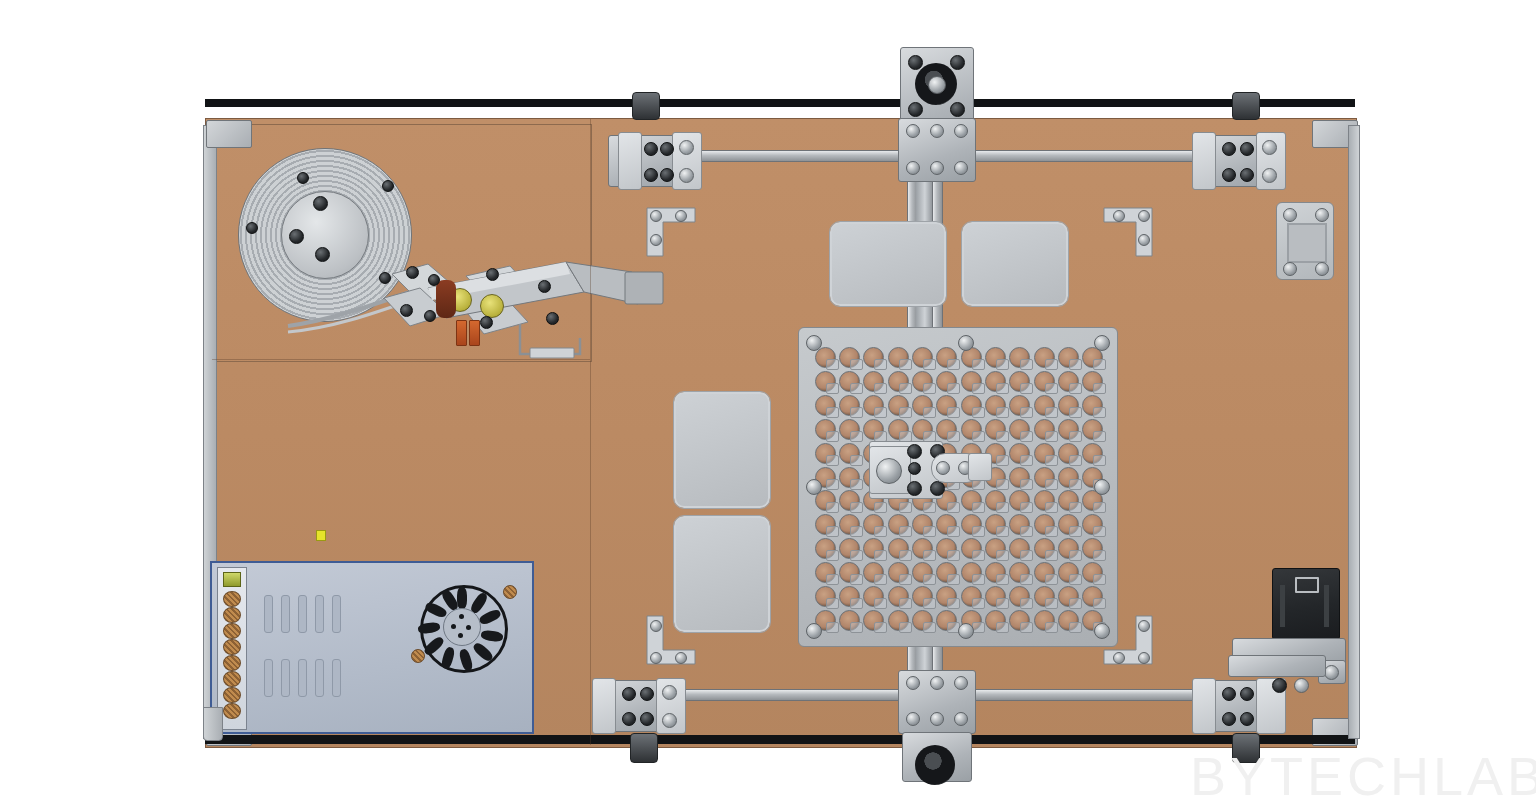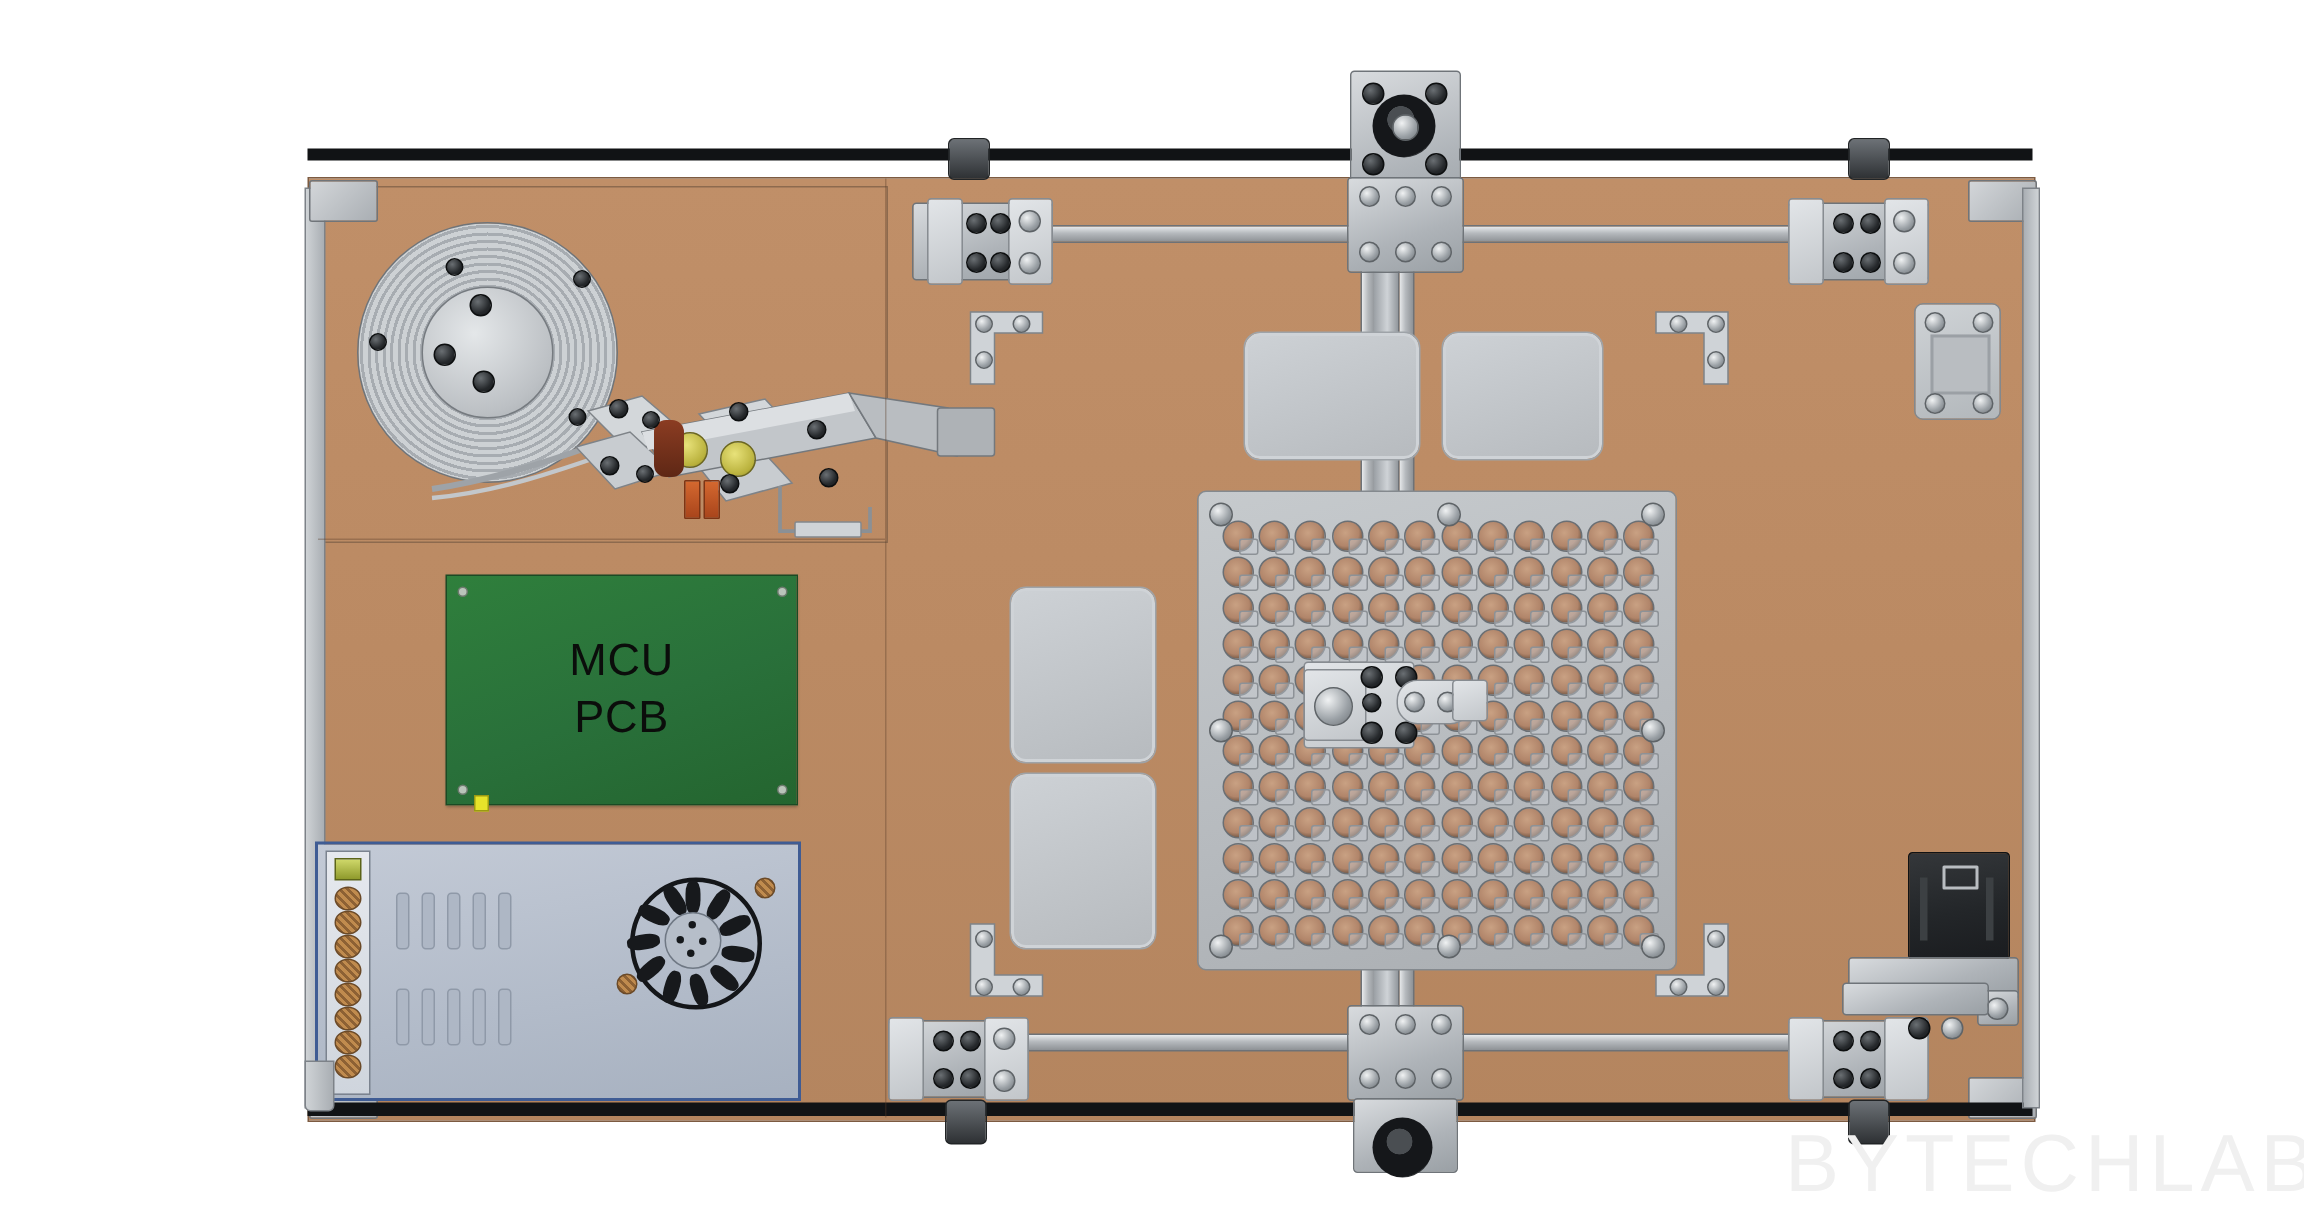--- a/index.html
+++ b/index.html
@@ -217,30 +217,20 @@
     <div class="screw" style="left:36px;top:8px;width:11px;height:11px;"></div>
     <div class="screw" style="left:30px;top:46px;width:11px;height:11px;"></div>
     <div class="screw" style="left:116px;top:10px;width:11px;height:11px;"></div>
     <div class="screw" style="left:110px;top:58px;width:11px;height:11px;"></div>
     <div class="screw" style="left:168px;top:22px;width:11px;height:11px;"></div>
     <div class="screw" style="left:176px;top:54px;width:11px;height:11px;"></div>
     <div class="screw" style="left:58px;top:16px;width:10px;height:10px;"></div>
     <div class="screw" style="left:54px;top:52px;width:10px;height:10px;"></div>
   </div>
 
-  <div class="pcb" style="left:297px;top:383px;width:233px;height:152px;">
-    <div class="pcb-label">
-      <span>MCU</span>
-      <span>PCB</span>
-    </div>
-    <div class="pcb-pad" style="left:7px;top:7px;"></div>
-    <div class="pcb-pad" style="left:220px;top:7px;"></div>
-    <div class="pcb-pad" style="left:7px;top:139px;"></div>
-    <div class="pcb-pad" style="left:220px;top:139px;"></div>
-  </div>
   <div style="position:absolute;left:316px;top:530px;width:8px;height:9px;background:#e6e32a;border:1px solid #9a9a12;"></div>
 
   <div class="psu" style="left:210px;top:561px;width:320px;height:169px;">
 
     <div class="psu-term" style="left:5px;top:4px;width:28px;height:161px;"></div>
     <div class="psu-green" style="left:11px;top:9px;width:16px;height:13px;"></div>
     <div class="psu-screw" style="left:11px;top:28px;width:16px;height:14px;"></div>
     <div class="psu-screw" style="left:11px;top:44px;width:16px;height:14px;"></div>
     <div class="psu-screw" style="left:11px;top:60px;width:16px;height:14px;"></div>
     <div class="psu-screw" style="left:11px;top:76px;width:16px;height:14px;"></div>

